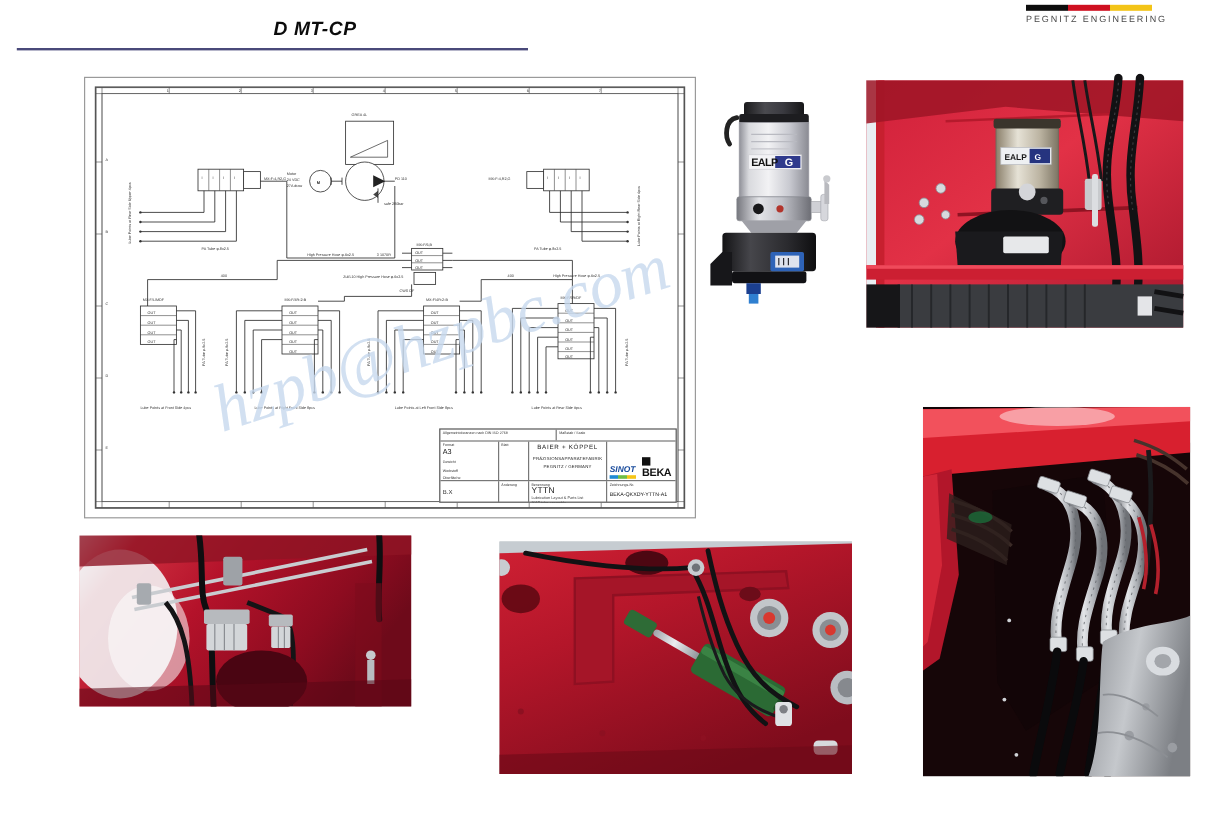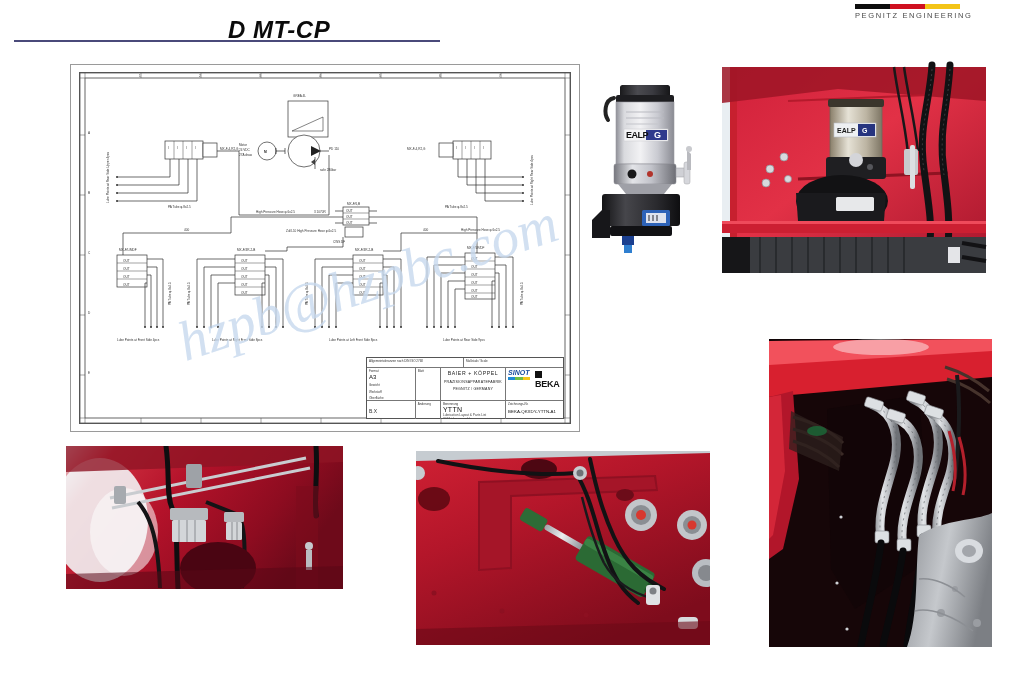--- a/index.html
+++ b/index.html
@@ -17,21 +17,21 @@
   .flagbars{display:flex;width:105px;height:5px;}
   .flagbars i{display:block;height:5px;flex:1;}
   .flagbars .blk{background:#0d0d0d;}
   .flagbars .red{background:#cf1020;}
   .flagbars .yel{background:#f3c417;}
   .ge-text{font-size:7.5px;letter-spacing:1.6px;color:#4a4a4a;margin-top:2px;
            font-family:"Liberation Sans",sans-serif;white-space:nowrap;}
 
   .page-title{
     position:absolute;left:228px;top:16px;
-    font-size:24px;font-weight:bold;font-style:italic;color:#0b0b0b;
+    font-size:16px;font-weight:bold;font-style:italic;color:#0b0b0b;
     letter-spacing:0.5px;
   }
   .title-rule{
     position:absolute;left:14px;top:40px;width:426px;height:2px;
     background:#4a4a7a;
   }
 
   
   .schematic-wrap{
     position:absolute;left:70px;top:64px;width:508px;height:366px;
@@ -431,21 +431,21 @@
           <div style="margin-top:3px;">Gewicht</div>
           <div style="margin-top:3px;">Werkstoff</div>
           <div style="margin-top:2px;">Oberfläche</div>
         </div>
         <div class="tb-c" style="width:22px;">Blatt</div>
         <div class="tb-c tb-mfr" style="width:66px;">
           <div>BAIER + KÖPPEL</div>
           <div class="l2">PRÄZISIONSAPPARATEFABRIK</div>
           <div class="l2">PEGNITZ / GERMANY</div>
         </div>
-        <div class="tb-c" style="width:58px;border-right:none;display:flex;align-items:flex-start;gap:5px;justify-content:center;">
+        <div class="tb-c" style="width:58px;border-right:none;display:flex;align-items:flex-end;gap:5px;justify-content:center;">
           <span>
             <span class="sinot">SINOT</span>
             <span class="sinot-bar"></span>
           </span>
           <span class="beka">
             <span class="beka-sq"></span><span>BEKA</span>
           </span>
         </div>
       </div>
       <div class="tb-row" style="height:18px;border-bottom:none;">

